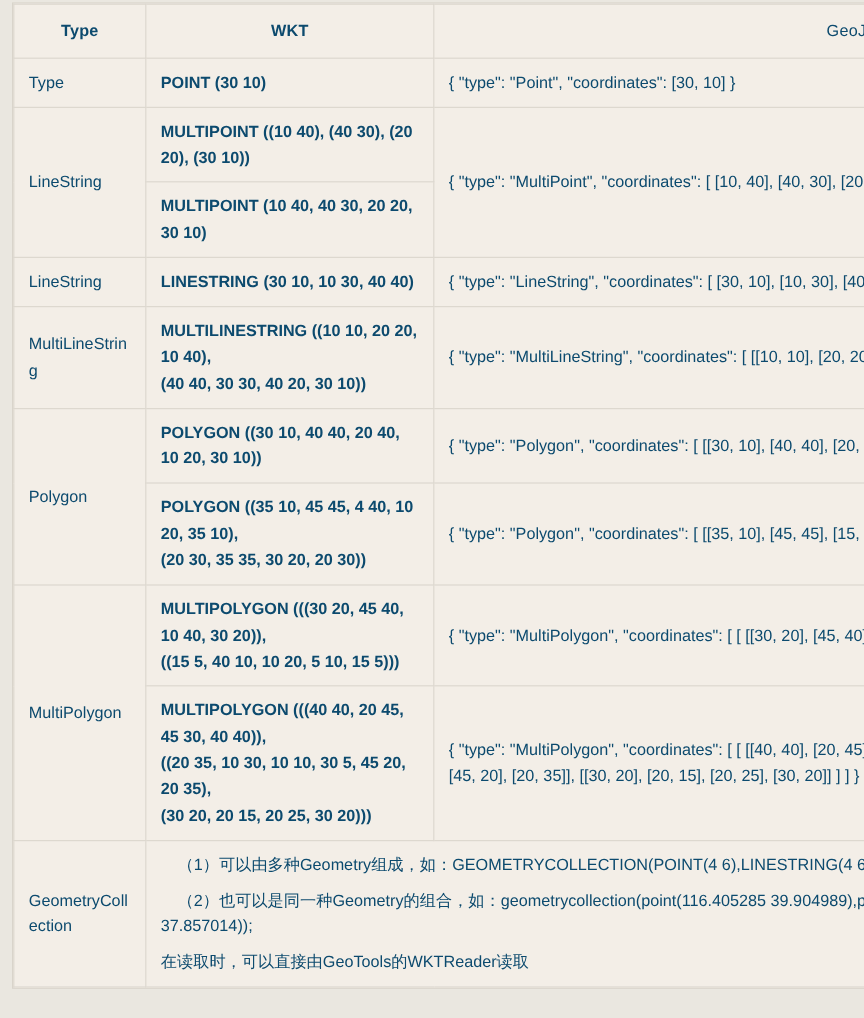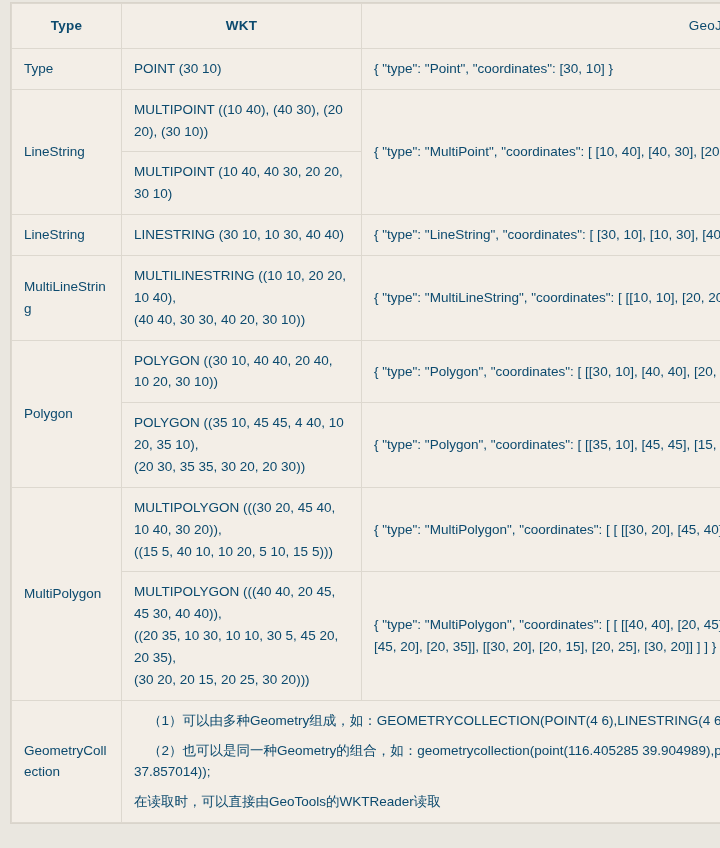--- a/index.html
+++ b/index.html
@@ -82,20 +82,21 @@
     font-size: 13.5px;
     word-break: break-all;
     line-height: 1.62;
   }
 
   td.wkt-cell {
     white-space: pre-line;
     font-size: 13.5px;
     line-height: 1.68;
     color: #4d4d4b;
+    font-weight: bold;
   }
 
   td.json-cell {
     white-space: nowrap;
     overflow: visible;
     font-size: 13px;
     color: #4d4d4b;
     line-height: 1.7;
   }
   td.json-cell.wrapping {

